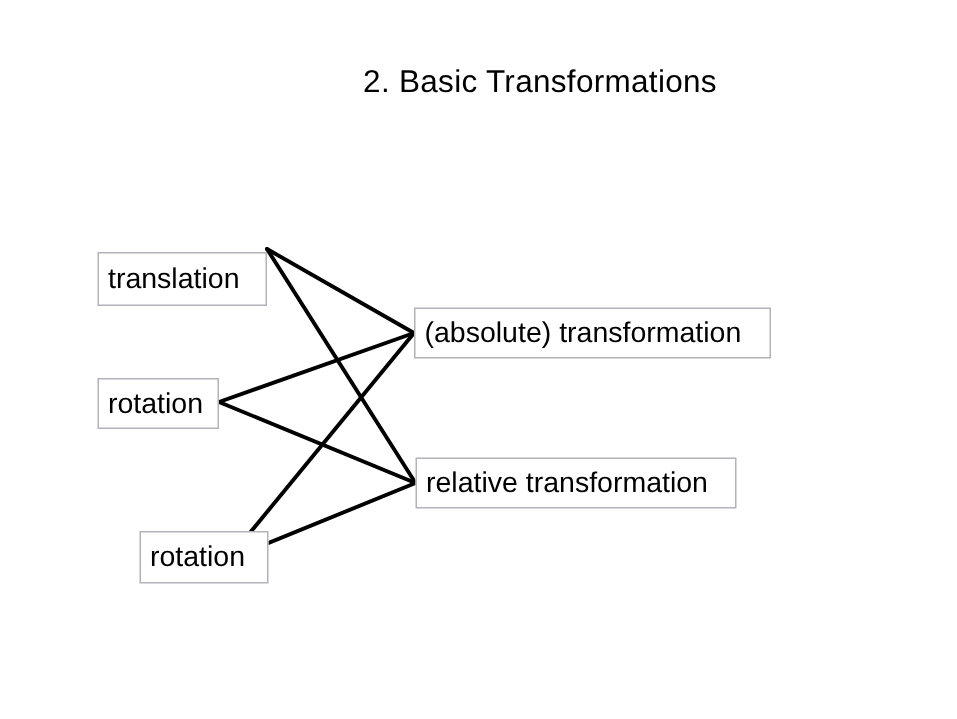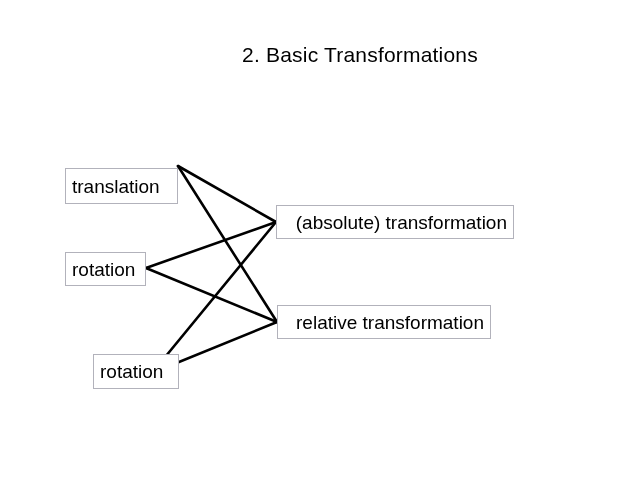--- a/index.html
+++ b/index.html
@@ -47,22 +47,22 @@
     display: flex;
     align-items: center;
     justify-content: flex-start;
     padding-left: 6px;
     padding-right: 6px;
     white-space: nowrap;
   }
   #node-translation { left: 65px;  top: 152px; width: 113px; height: 36px; margin-top: 16px; }
   #node-scaling     { left: 65px;  top: 252px; width:  81px; height: 34px; }
   #node-rotation    { left: 65px;  top: 354px; width:  86px; height: 35px; margin-left: 28px; }
-  #node-absolute    { left: 276px; top: 205px; width: 238px; height: 34px; justify-content: flex-end; }
-  #node-relative    { left: 277px; top: 305px; width: 214px; height: 34px; justify-content: flex-end; }
+  #node-absolute    { left: 276px; top: 205px; width: 238px; height: 34px; }
+  #node-relative    { left: 277px; top: 305px; width: 214px; height: 34px; }
 </style>
 </head>
 <body>
 
 <div id="slide">
 
   <div id="slide-title">2. Basic Transformations</div>
 
   <svg id="edges" viewBox="0 0 638 479">
     <g id="edge-group" stroke="#000000" stroke-width="2.6" stroke-linecap="round" fill="none">

